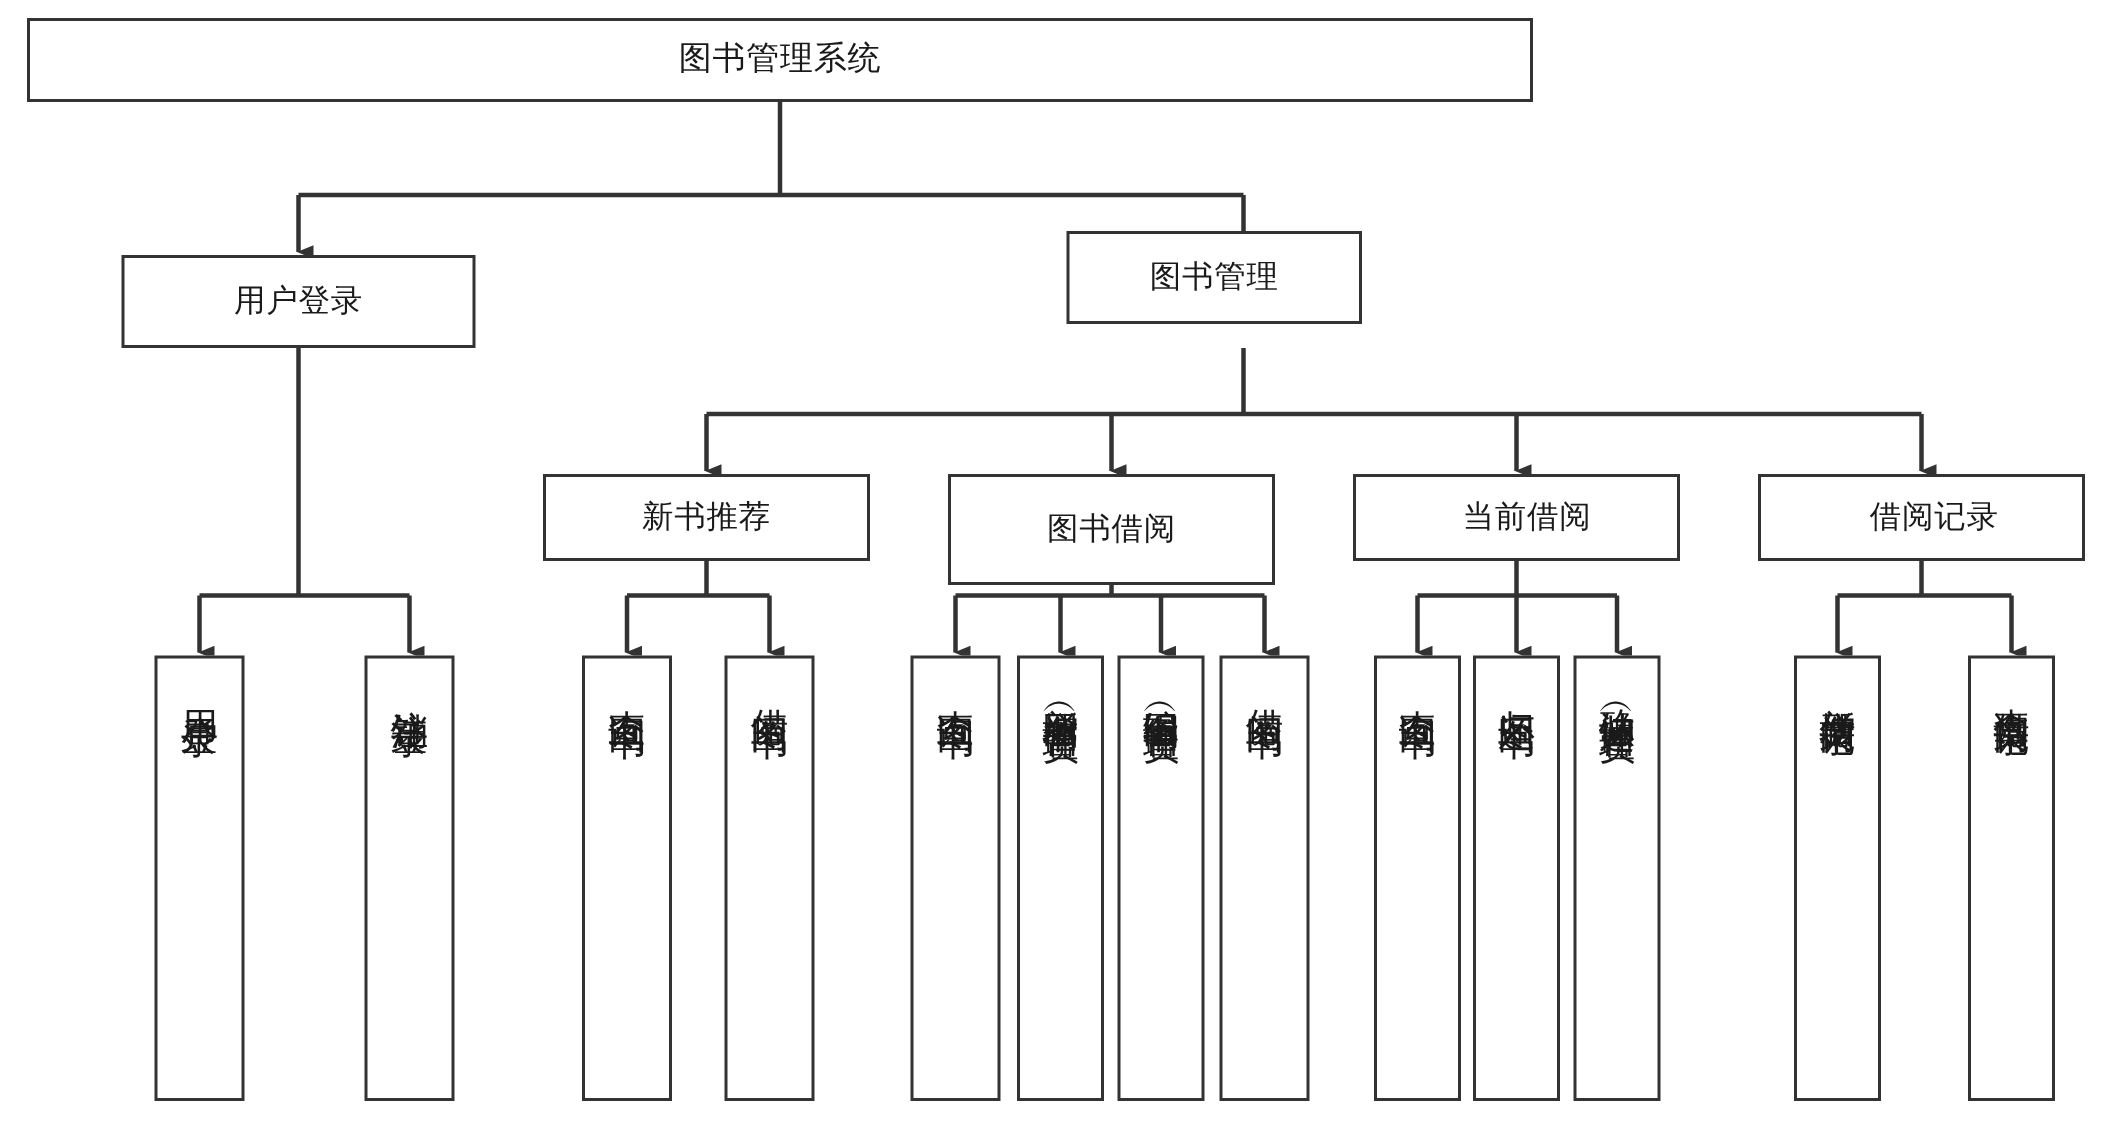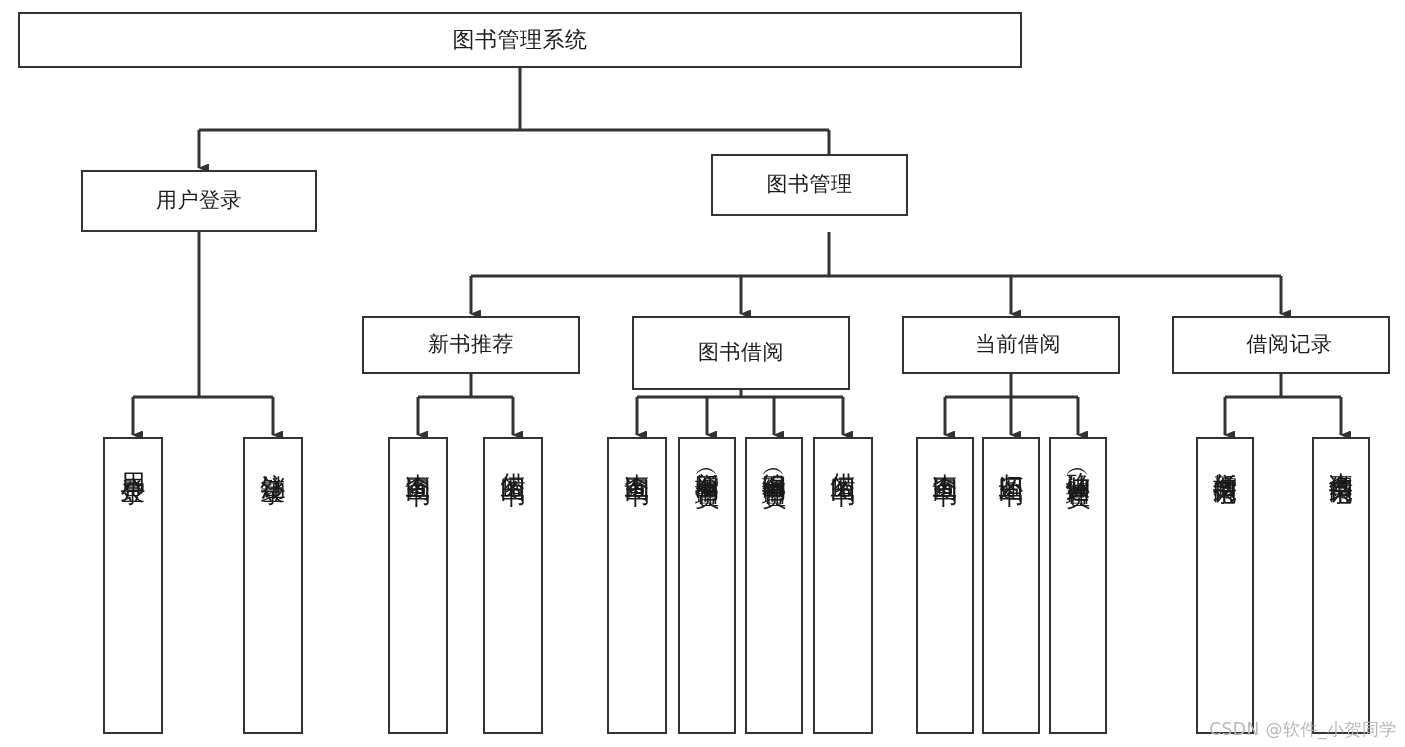--- a/index.html
+++ b/index.html
@@ -183,15 +183,14 @@
         <span class="node-label">确认归还（管理员）</span>
       </div>
       <div class="node vert tall-text" style="left: 1196px; top: 437px; width: 58px; height: 297px;">
         <span class="node-label">新增借阅记录</span>
       </div>
       <div class="node vert tall-text" style="left: 1312px; top: 437px; width: 58px; height: 297px;">
         <span class="node-label">查询借阅记录</span>
       </div>
     </div>
 
-  <div id="watermark">CSDN @软件_小贺同学</div>
 
 </div>
 
 </body></html>

